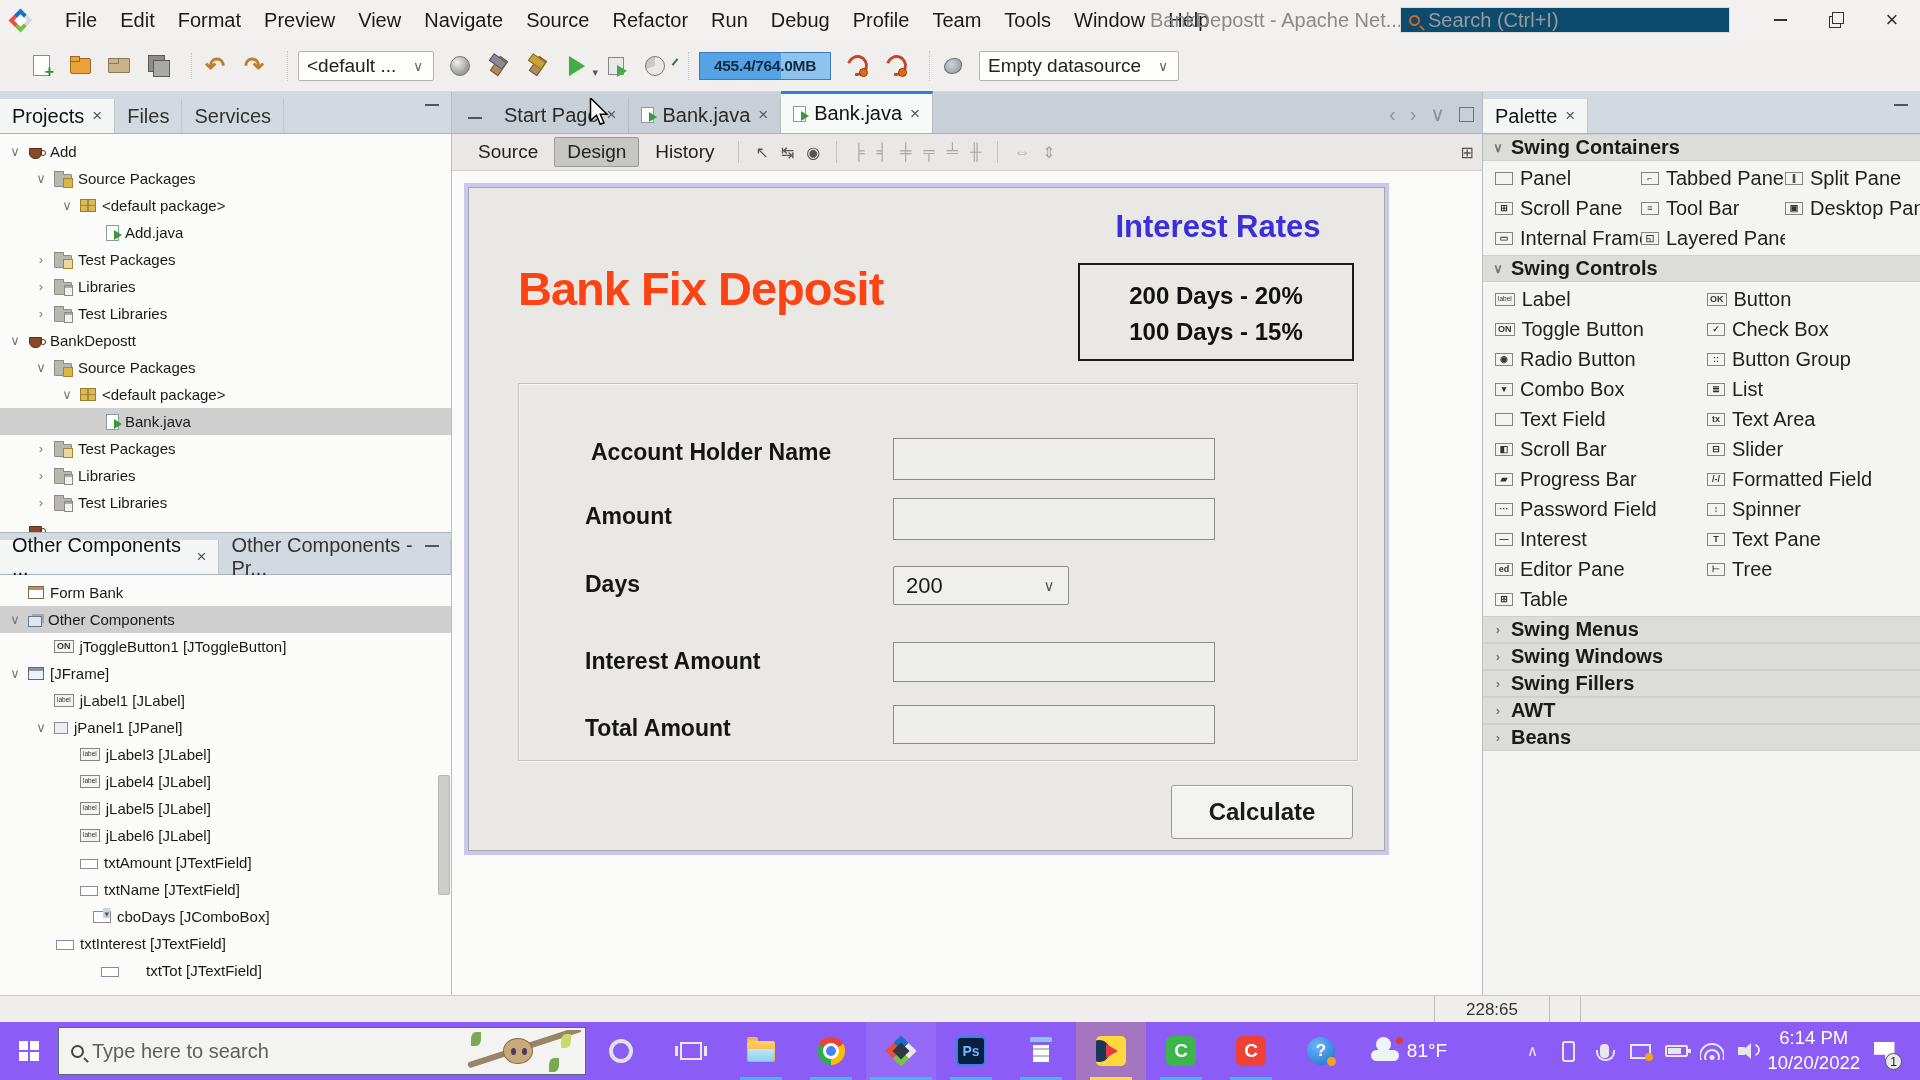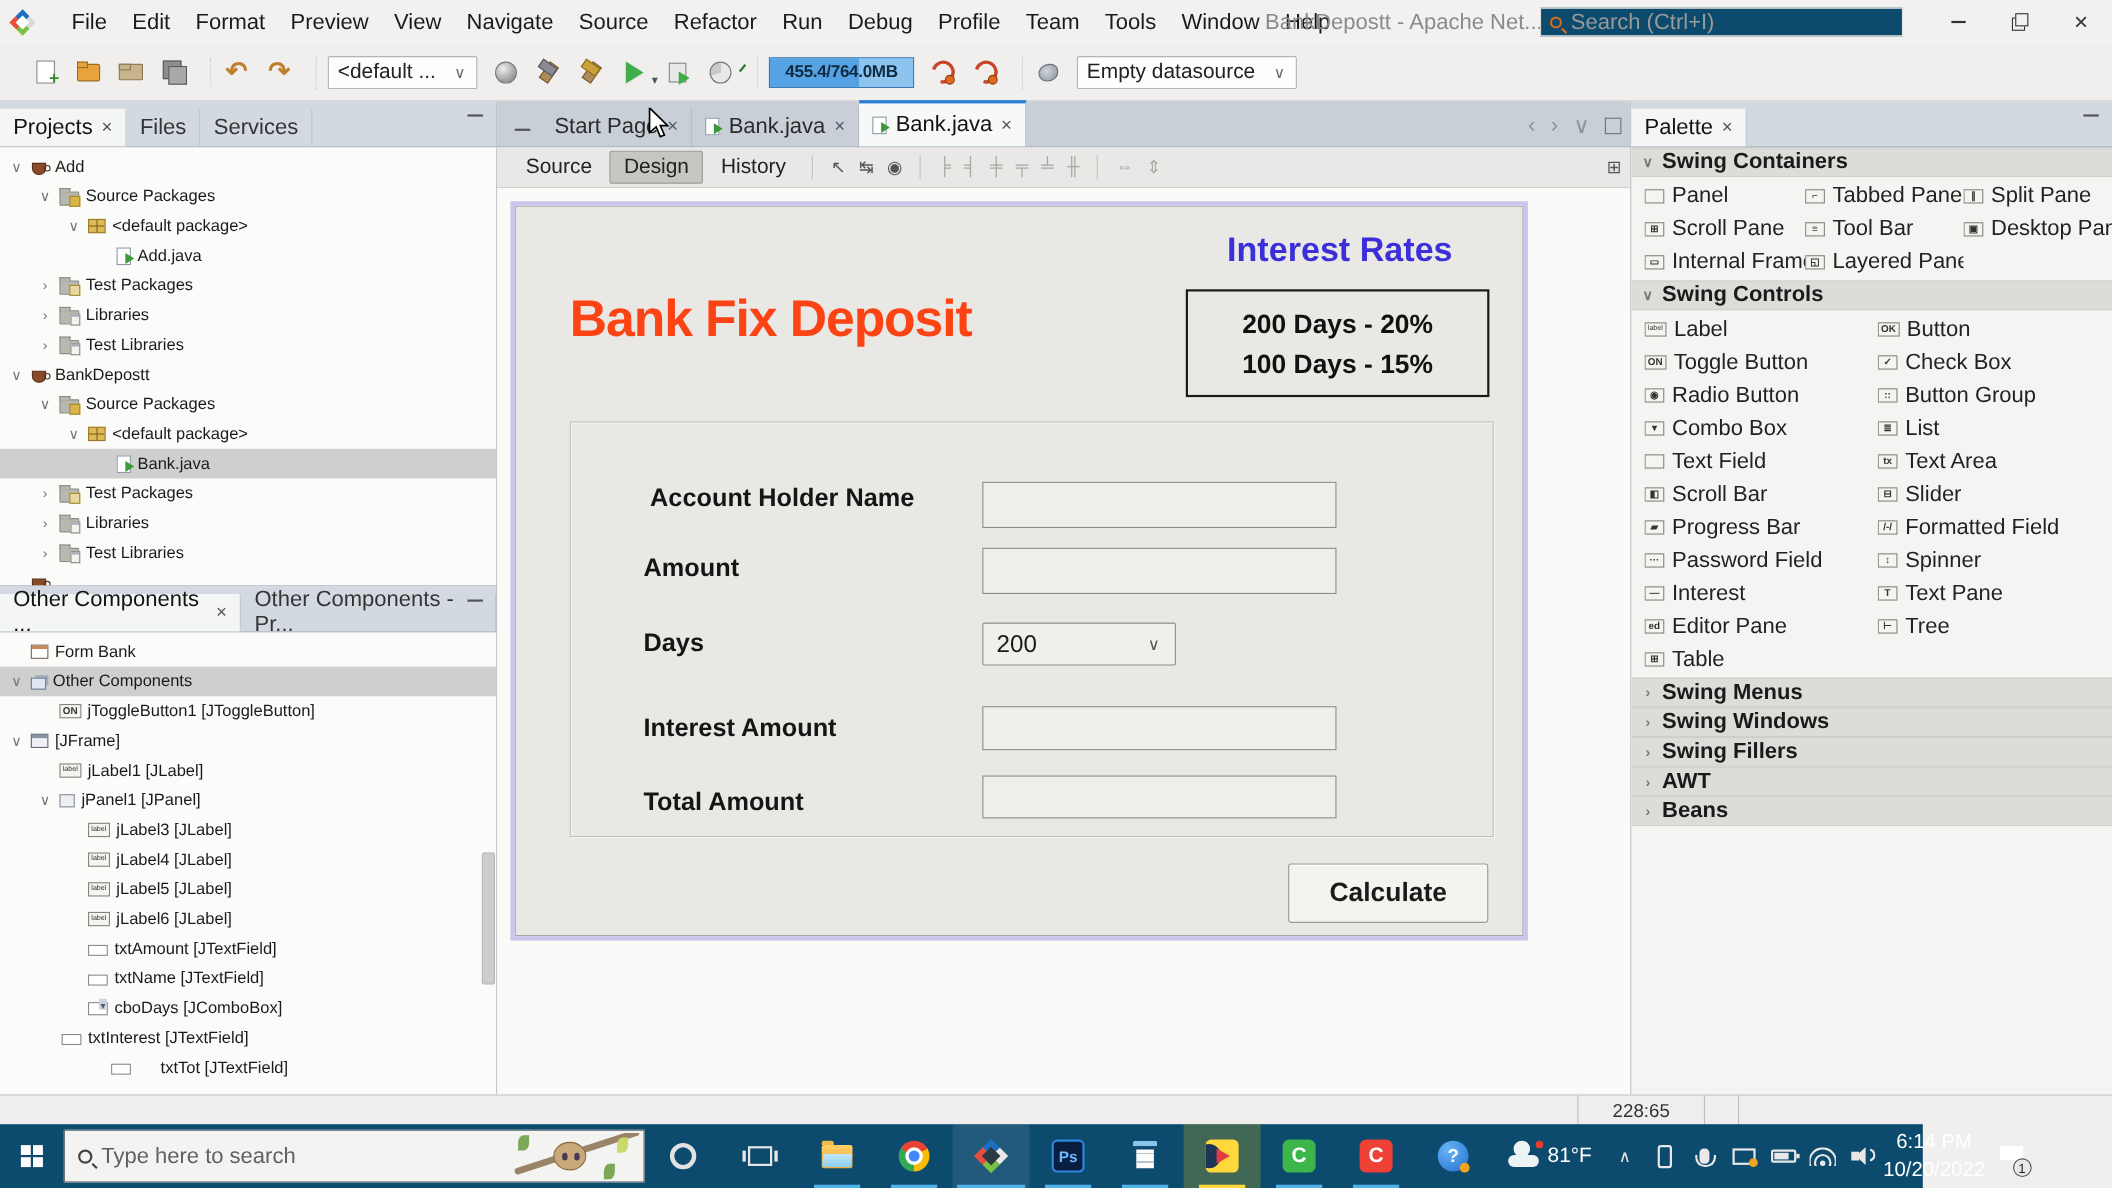--- a/index.html
+++ b/index.html
@@ -140,21 +140,21 @@
 .cols3{grid-template-columns:146px 144px 1fr}
 .cols2{grid-template-columns:212px 1fr}
 .pal-item{height:30px;display:flex;align-items:center;gap:7px;color:#222;white-space:nowrap;overflow:hidden}
 
 
 .statusbar{position:absolute;left:0;top:995px;width:1920px;height:27px;background:#efeeec;border-top:1px solid #c8c7c5}
 .sb-cell{position:absolute;left:1434px;top:0;width:116px;height:27px;border-left:1px solid #bdbdbb;border-right:1px solid #bdbdbb;display:flex;align-items:center;justify-content:center;font-size:17px;color:#333}
 .sb-l2{position:absolute;left:1580px;top:0;width:1px;height:27px;background:#bdbdbb}
 
 
-.taskbar{position:absolute;left:0;top:1022px;width:1748px;height:58px;background:#0c4a6e;display:flex;align-items:center}
+.taskbar{position:absolute;left:0;top:1022px;width:1920px;height:58px;background:#8b5cf6;display:flex;align-items:center}
 .tb-start{width:58px;height:58px;display:flex;align-items:center;justify-content:center;flex:none}
 .winlogo{width:20px;height:20px;display:grid;grid-template-columns:9px 9px;grid-template-rows:9px 9px;gap:2px}
 .winlogo span{background:#fff}
 .tb-search{width:528px;height:48px;background:#f3f3f2;border:1px solid #5a6a75;display:flex;align-items:center;padding:0 12px;color:#5f5f5f;position:relative;flex:none}
 .tb-search .mag{border-color:#444;width:13px;height:13px}
 .tb-search .mag::after{background:#444;left:10px;top:12px}
 .sloth{position:absolute;right:4px;top:2px;width:116px;height:44px;overflow:hidden}
 .sloth .branch{position:absolute;width:120px;height:6px;background:#9a8468;border-radius:3px;transform:rotate(-18deg);top:14px;left:0}
 .sloth .head{position:absolute;width:30px;height:26px;background:#c9a87a;border-radius:50%;top:8px;left:38px;border:1px solid #8a6a46}
 .sloth .eye1,.sloth .eye2{position:absolute;width:5px;height:7px;background:#4a3a5a;border-radius:50%;top:18px}
@@ -457,21 +457,21 @@
             <div class="tree-row" style="padding-left: 60px;">
               <span class="chev"></span>
               <span class="ti ic-textfield"></span>
               <span class="tlabel">txtAmount [JTextField]</span>
             </div>
             <div class="tree-row" style="padding-left: 60px;">
               <span class="chev"></span>
               <span class="ti ic-textfield"></span>
               <span class="tlabel">txtName [JTextField]</span>
             </div>
-            <div class="tree-row" style="padding-left: 60px;">
+            <div class="tree-row" style="padding-left: 60px; margin-left: 13px;">
               <span class="chev"></span>
               <span class="ti ic-combo"></span>
               <span class="tlabel">cboDays [JComboBox]</span>
             </div>
             <div class="tree-row" style="padding-left: 36px;">
               <span class="chev"></span>
               <span class="ti ic-textfield"></span>
               <span class="tlabel">txtInterest [JTextField]</span>
             </div>
             <div class="tree-row" style="padding-left: 60px; gap: 27px;">

